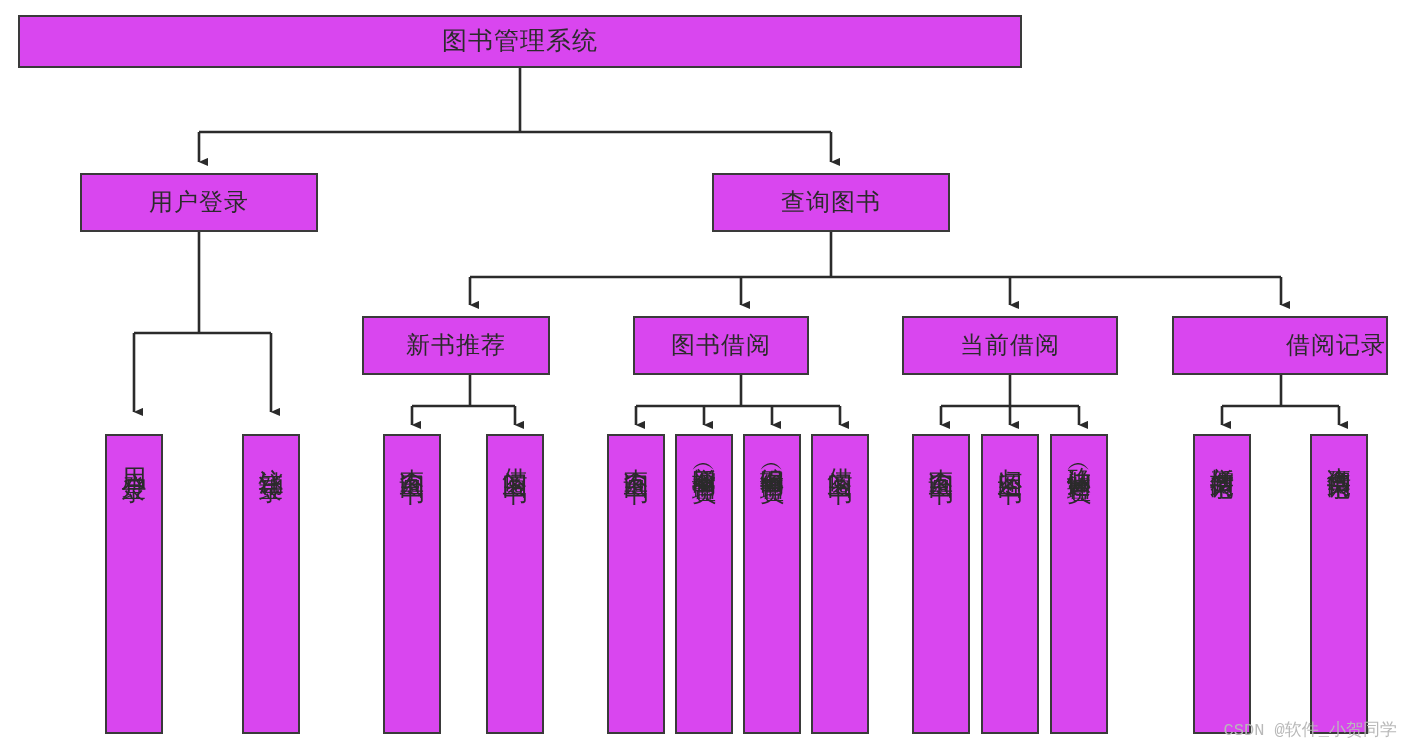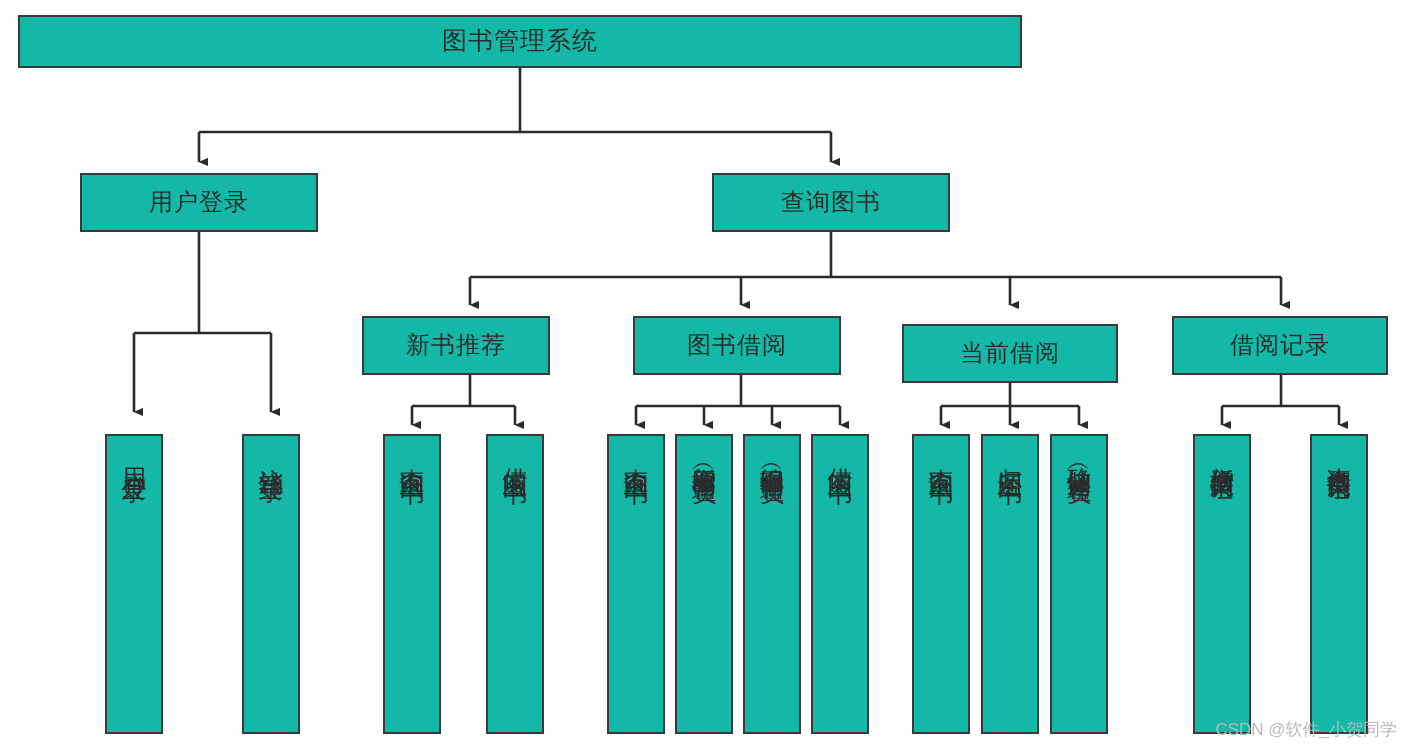--- a/index.html
+++ b/index.html
@@ -22,21 +22,21 @@
     position: absolute;
     left: 0;
     top: 0;
     width: 1405px;
     height: 747px;
     pointer-events: none;
   }
   .node {
     position: absolute;
     box-sizing: border-box;
-    background: #14b8a6;
+    background: #d946ef;
     border: 2px solid #3a3a3a;
     display: flex;
     align-items: center;
     justify-content: center;
     z-index: 2;
   }
   .node-label {
     color: #2b2b2b;
     text-align: center;
     line-height: 1.05;
@@ -68,21 +68,21 @@
     font-size: 24px;
   }
   .watermark {
     position: absolute;
     right: 8px;
     bottom: 6px;
     font-size: 17px;
     color: #b9b9b9;
     z-index: 5;
     white-space: nowrap;
-    font-family: Liberation Sans, sans-serif;
+    font-family: Liberation Mono, monospace;
   }
 </style>
 </head>
 <body>
 
 <div id="diagram-root">
 
   <svg id="edge-layer" viewBox="0 0 1405 747" xmlns="http://www.w3.org/2000/svg">
     <defs>
       <marker id="arrowhead" markerWidth="9" markerHeight="10" refX="4.5" refY="9.2" orient="auto" markerUnits="userSpaceOnUse">
@@ -140,27 +140,27 @@
   <div class="node horiz" style="left:80px; top:173px; width:238px; height:59px;">
     <span class="node-label">用户登录</span>
   </div>
   <div class="node horiz" style="left:712px; top:173px; width:238px; height:59px;">
     <span class="node-label">查询图书</span>
   </div>
 
   <div class="node horiz" style="left:362px; top:316px; width:188px; height:59px;">
     <span class="node-label">新书推荐</span>
   </div>
-  <div class="node horiz" style="left:633px; top:316px; width:208px; height:59px;">
+  <div class="node horiz" style="left:633px; top:316px; width:176px; height:59px;">
     <span class="node-label">图书借阅</span>
   </div>
-  <div class="node horiz" style="left:902px; top:316px; width:216px; height:59px;margin-top:8px;">
+  <div class="node horiz" style="left:902px; top:316px; width:216px; height:59px;">
     <span class="node-label">当前借阅</span>
   </div>
-  <div class="node horiz" style="left:1172px; top:316px; width:216px; height:59px;">
+  <div class="node horiz" style="left:1172px; top:316px; width:216px; height:59px;justify-content:flex-end;">
     <span class="node-label">借阅记录</span>
   </div>
 
   <div class="node vert" style="left:105px; top:434px; width:58px; height:300px;">
     <span class="node-label">用户登录</span>
   </div>
   <div class="node vert" style="left:242px; top:434px; width:58px; height:300px;">
     <span class="node-label">注销登录</span>
   </div>
 

